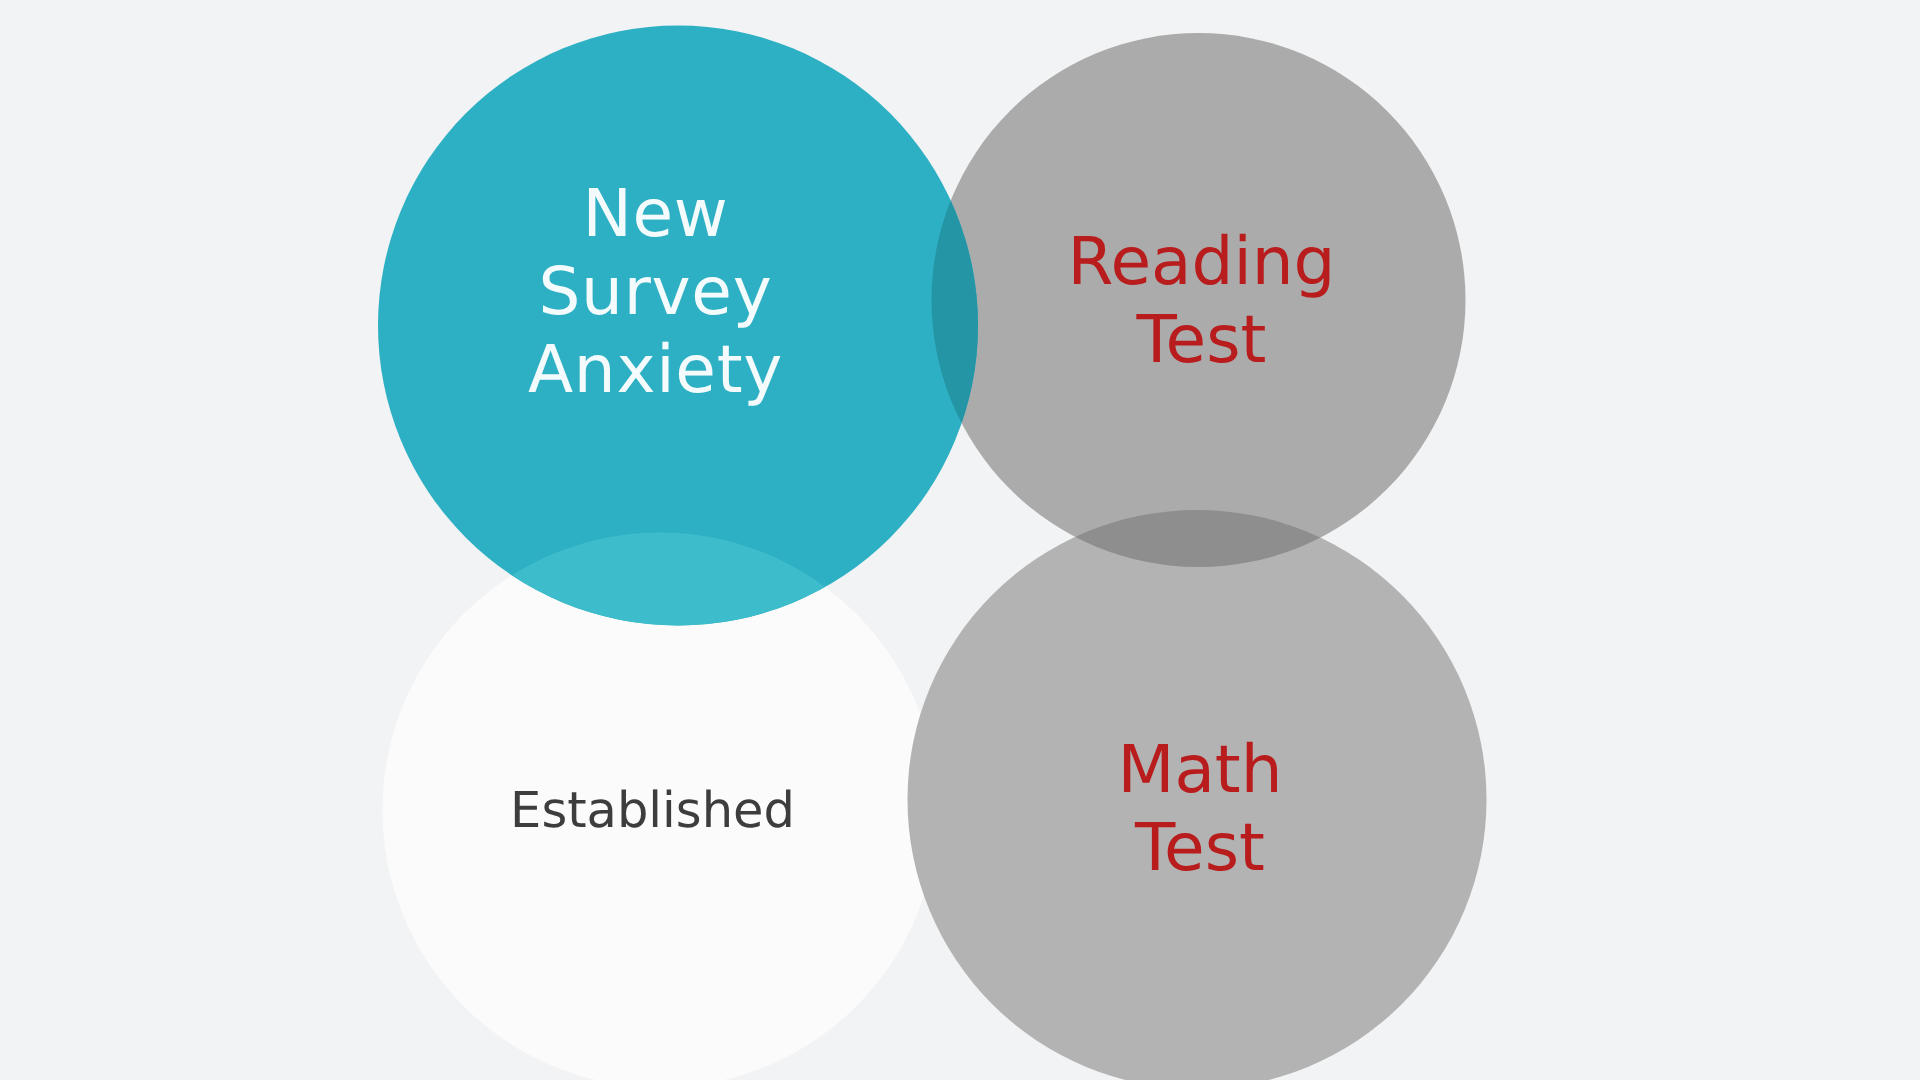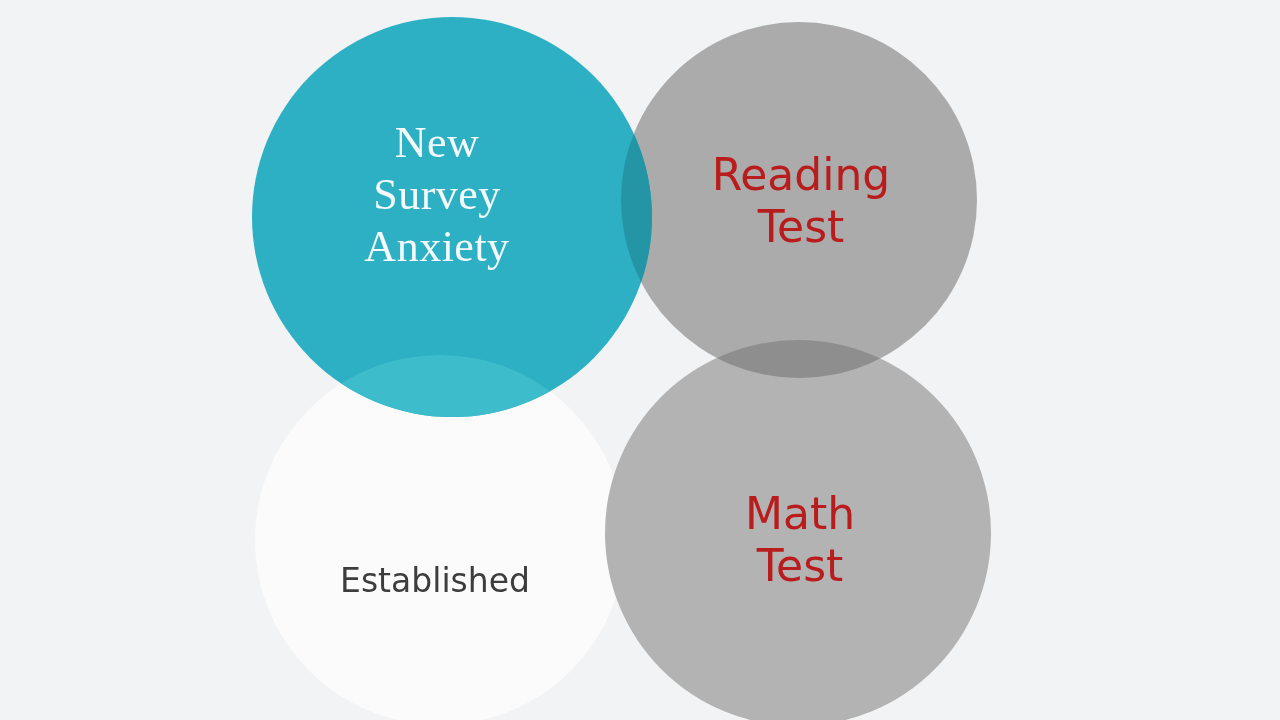--- a/index.html
+++ b/index.html
@@ -30,21 +30,20 @@
       line-height: 1.05;
       transform: translate(-50%, -50%);
       white-space: nowrap;
     }
     .label span { display: block; }
     .label-teal {
       color: #f4fbfc;
       font-size: 44px;
       letter-spacing: 0.5px;
       line-height: 52px;
-      font-family: Liberation Serif, serif;
     }
     .label-gray {
       color: #b91c1c;
       font-size: 44px;
       line-height: 52px;
     }
     .label-white {
       color: #3d3d3d;
       font-size: 33px;
       line-height: 43px;
@@ -87,21 +86,21 @@
     <span>New</span>
     <span>Survey</span>
     <span>Anxiety</span>
   </div>
 
   <div class="label label-gray" style="left:801px; top:201px;">
     <span>Reading</span>
     <span>Test</span>
   </div>
 
-  <div class="label label-white" style="left:435px; top:580px;">
+  <div class="label label-white" style="left:435px; top:540px;">
     <span>Established</span>
   </div>
 
   <div class="label label-gray" style="left:800px; top:540px;">
     <span>Math</span>
     <span>Test</span>
   </div>
 </div>
 
 </body></html>

